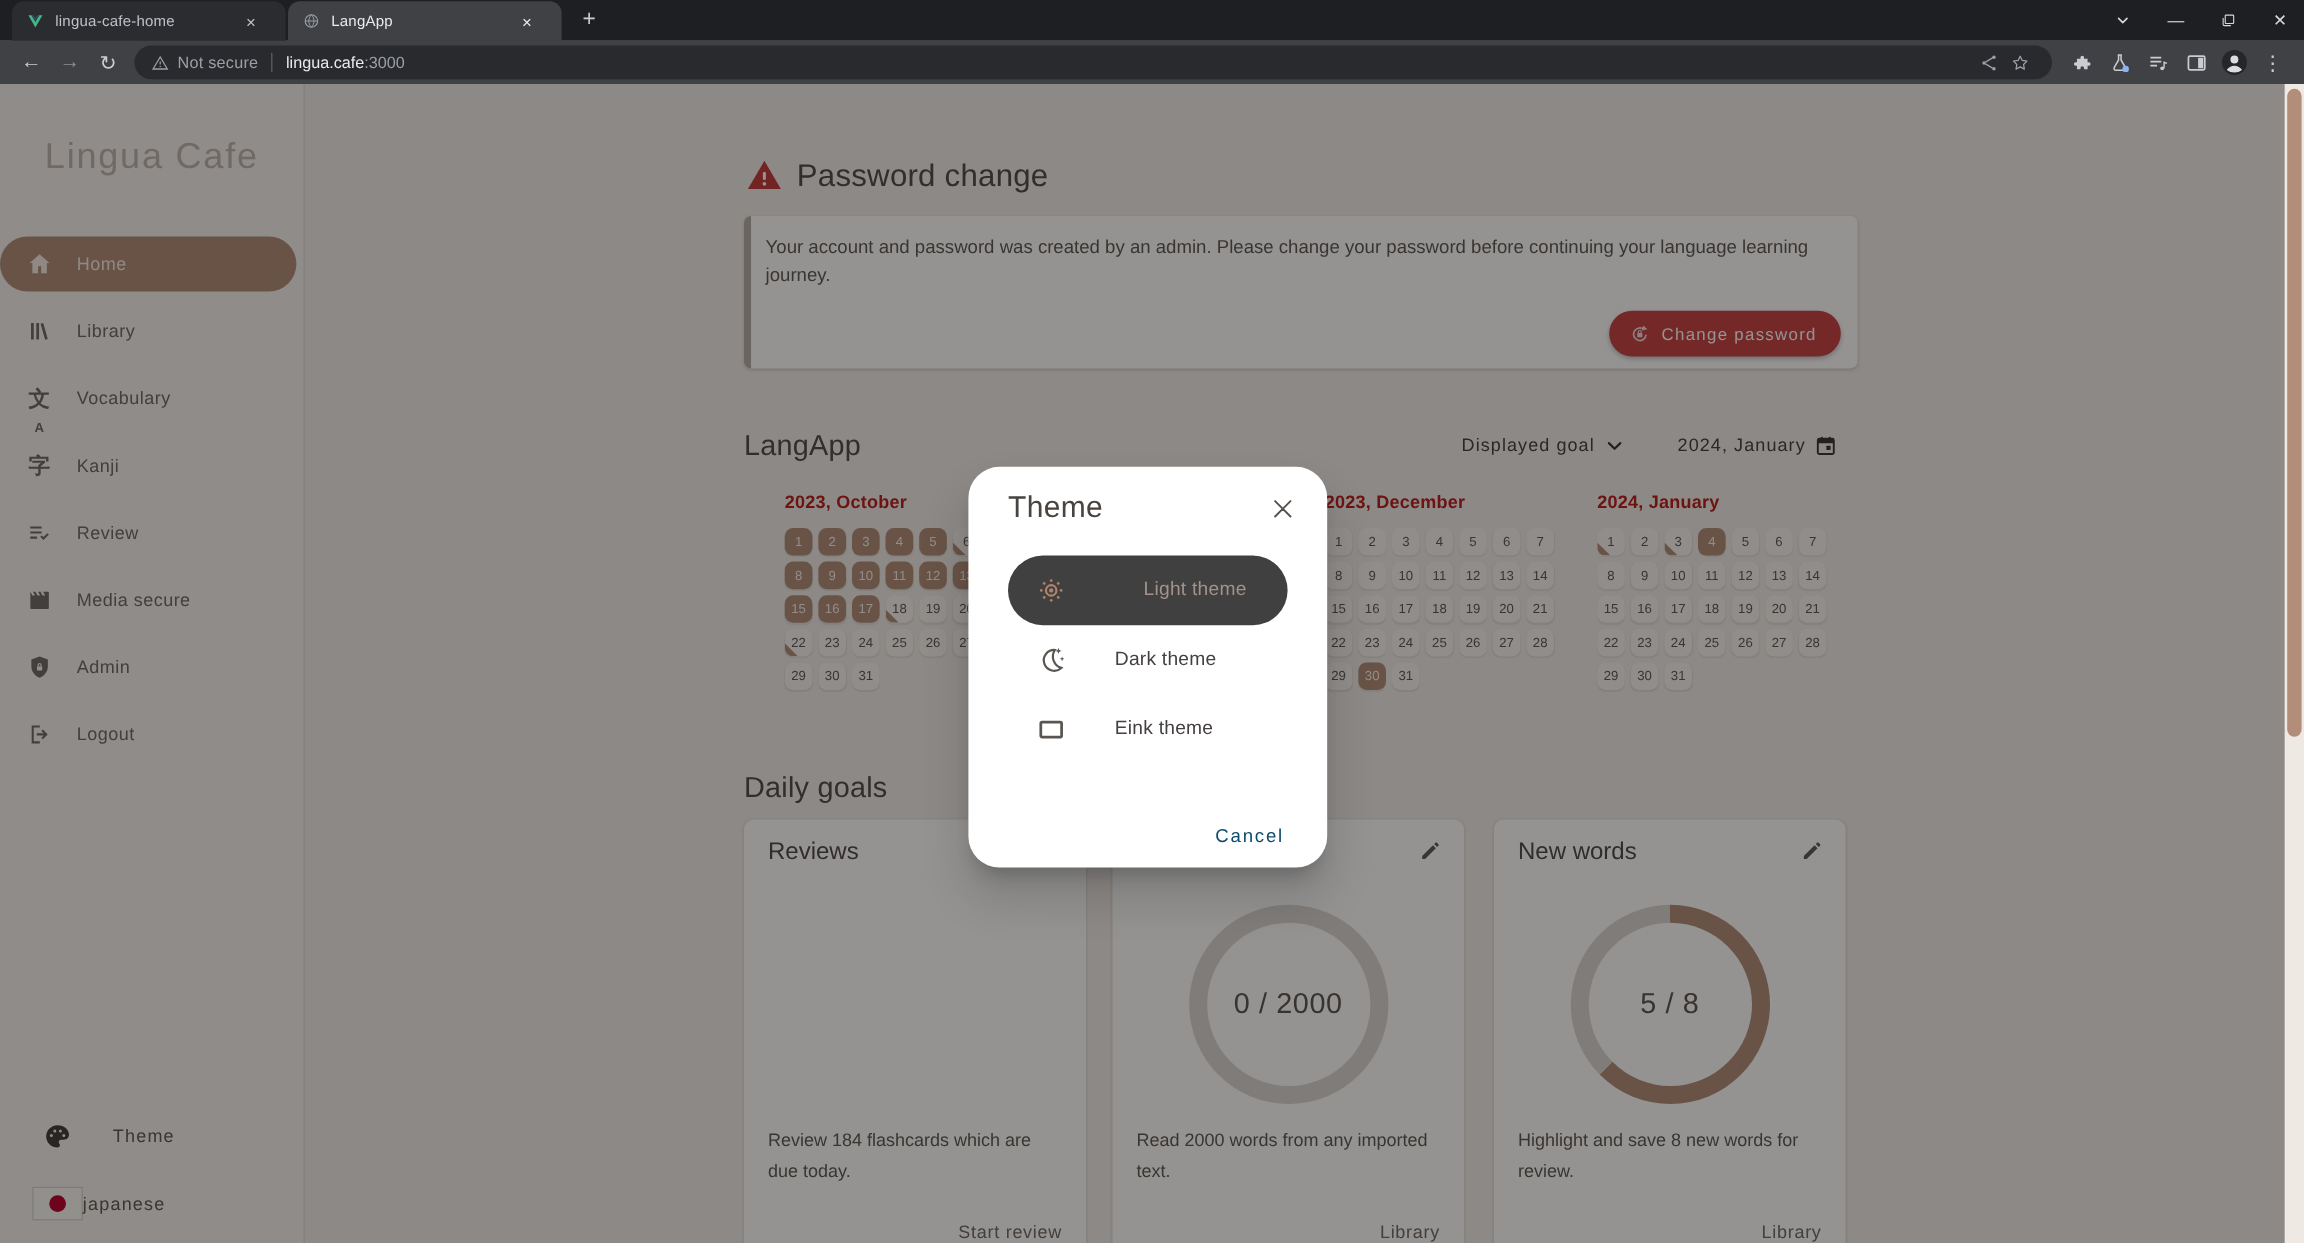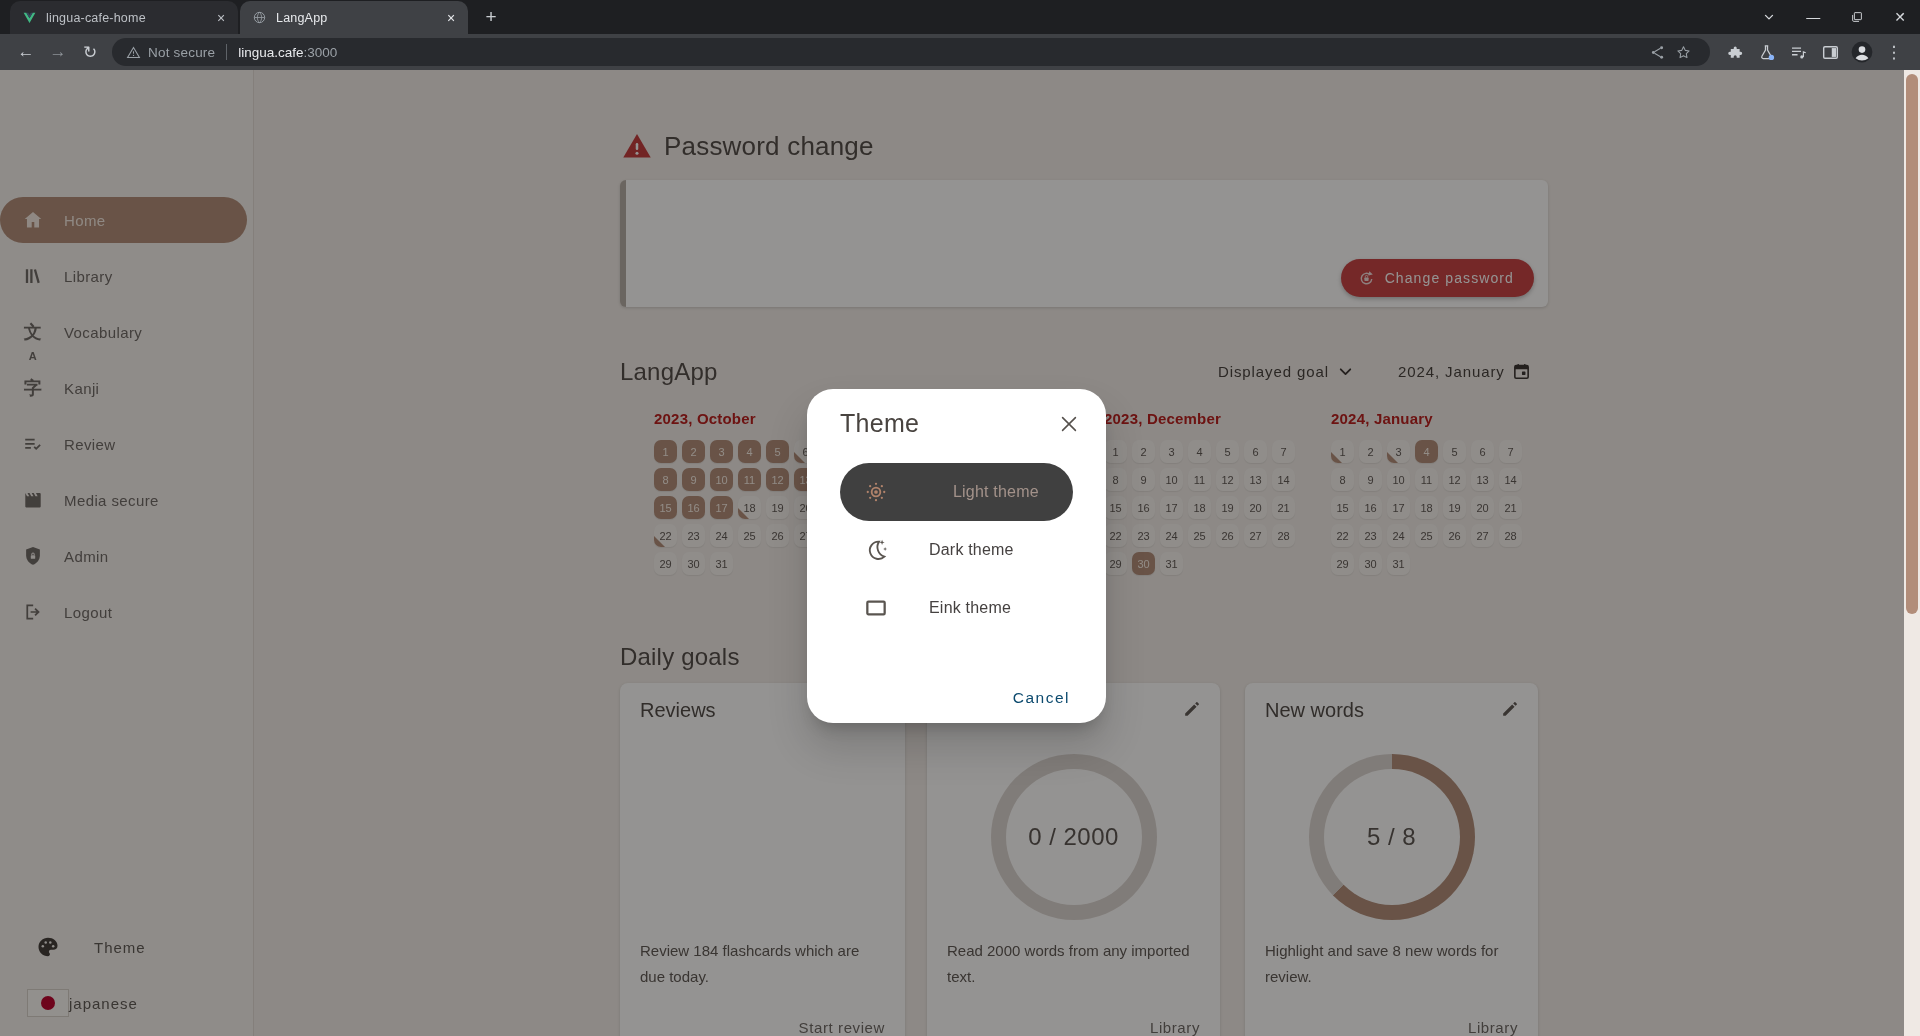--- a/index.html
+++ b/index.html
@@ -4,21 +4,21 @@
 <style>
   * { box-sizing: border-box; margin: 0; padding: 0; }
   html,body { width:1920px; height:1036px; overflow:hidden; }
   body { font-family:"Liberation Sans", sans-serif; background:#F2EDE9; position:relative; }
   .icon { display:inline-block; width:22px; height:22px; flex:0 0 auto; }
   .icon svg { width:100%; height:100%; display:block; }
 
   
   .chrome { position:absolute; top:0; left:0; width:1920px; height:70px; z-index:70; }
   .tabstrip { height:34px; background:#1E1F22; display:flex; align-items:flex-end; padding-left:10px; position:relative; }
-  .tab { height:33px; width:228px; display:flex; align-items:center; gap:9px; padding:0 8px 0 12px; border-radius:10px 10px 0 0; font-size:12.5px; margin-right:2px; }
+  .tab { height:33px; width:228px; display:flex; align-items:center; gap:9px; padding:0 20px 0 12px; border-radius:10px 10px 0 0; font-size:12.5px; margin-right:2px; }
   .tab .icon { width:15px; height:15px; }
   .tab-title { flex:1; overflow:hidden; white-space:nowrap; letter-spacing:.2px; }
   .tab-close { width:18px; height:18px; border-radius:50%; display:grid; place-items:center; font-size:14px; color:inherit; }
   .tab.inactive { background:#2B2C30; color:#BDC1C6; }
   .tab.active { background:#3F4145; color:#E8EAED; }
   .newtab { width:26px; height:26px; margin:0 0 4px 8px; color:#C8CCD0; font-size:19px; display:grid; place-items:center; border-radius:50%; }
   .winctl { position:absolute; right:14px; top:0; height:33px; display:flex; gap:30px; align-items:center; color:#D5D8DC; }
   .winctl .icon { width:14px; height:14px; }
   .winctl span.glyph { font-size:14px; line-height:1; }
   .toolbar { height:36px; background:#3F4145; display:flex; align-items:center; padding:0 10px; }
@@ -217,20 +217,21 @@
             <path d="M5.6 18.3a7.6 7.6 0 0 1 12.8 0 10.4 10.4 0 0 1-12.8 0z" fill="#DADCE0"></path>
           </svg>
         </span>
       </div>
     <div class="tbtn">⋮</div>
   </div>
 </div>
 
 <div class="app">
   <div class="sidebar">
+    <div class="logo">Lingua Cafe</div>
     <div class="nav" id="nav">
         <div class="nav-item active">
           <span class="icon">
             <svg viewBox="0 0 24 24" fill="currentColor">
               <path d="M12 3.2 3 11h2.4v9.3h5.2v-6.2h2.8v6.2h5.2V11H21z"></path>
             </svg>
           </span>
           <span>Home</span>
         </div>
         <div class="nav-item">
@@ -314,20 +315,21 @@
     <span class="icon" id="ic-warn">
         <svg viewBox="0 0 24 24" fill="currentColor">
           <path d="M12 3 1.7 20.6h20.6z"></path>
           <rect x="11.05" y="9.8" width="1.9" height="5.2" rx=".95" fill="#fff"></rect>
           <circle cx="12" cy="17.4" r="1.15" fill="#fff"></circle>
         </svg>
       </span>
     <span class="h1">Password change</span>
   </div>
   <div class="alert-card">
+    <div class="alert-text">Your account and password was created by an admin. Please change your password before continuing your language learning journey.</div>
     <div class="btn-red">
       <span class="icon" id="ic-lockreset">
           <svg viewBox="0 0 24 24" fill="currentColor">
             <path d="M18.6 12.6a6.6 6.6 0 1 1-2.1-5.4" fill="none" stroke="currentColor" stroke-width="1.8"></path>
             <path d="M15.6 2.8 20 6.9l-5.9 1.2z"></path>
             <rect x="9.3" y="10.8" width="5.4" height="4.4" rx=".9"></rect>
             <path d="M10.5 10.8V9.6a1.5 1.5 0 0 1 3 0v1.2" fill="none" stroke="currentColor" stroke-width="1.2"></path>
           </svg>
         </span>
       <span>Change password</span>

